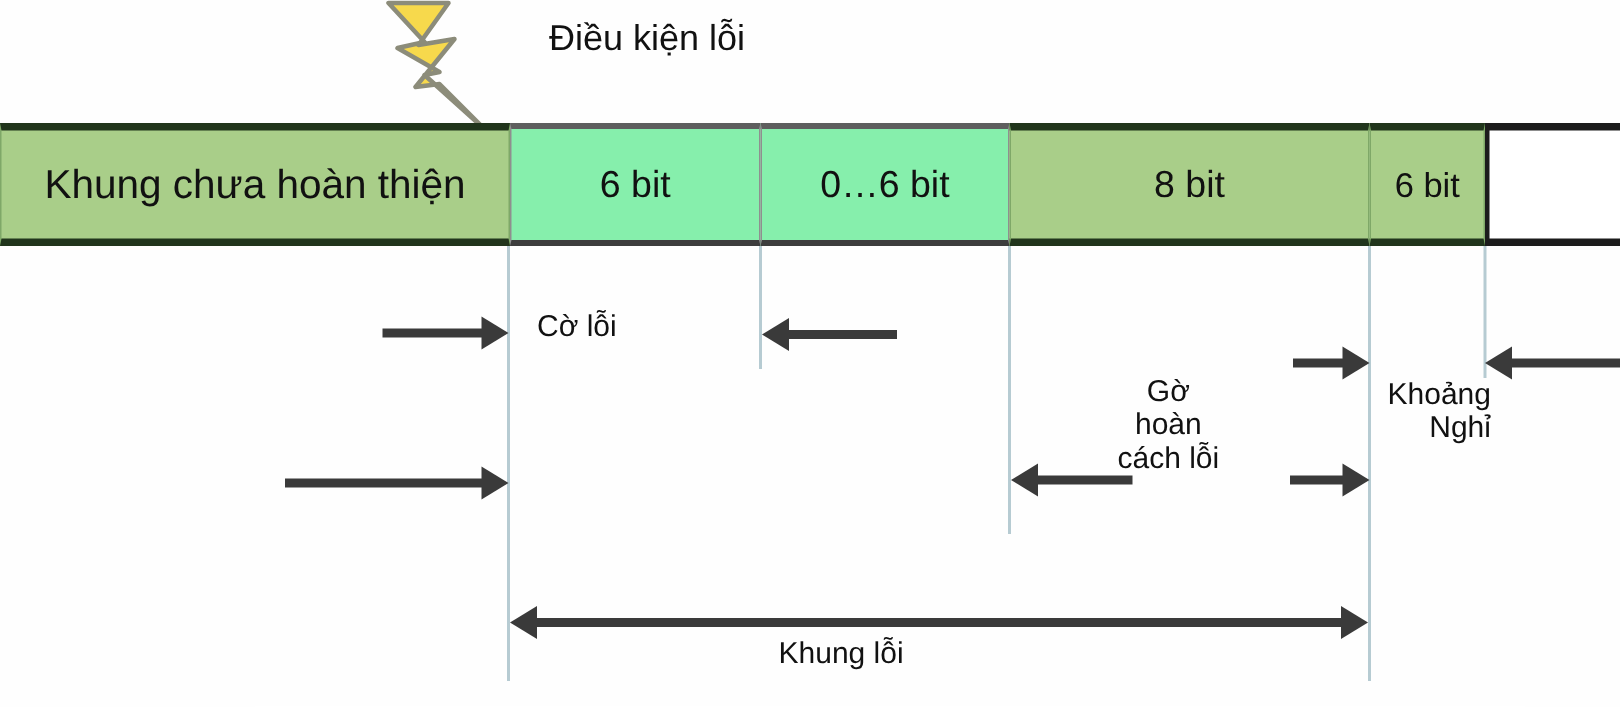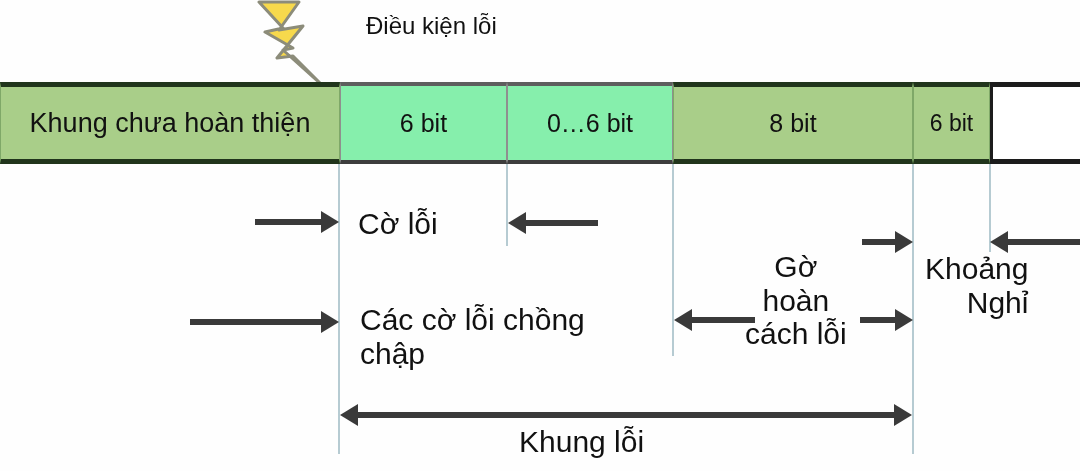--- a/index.html
+++ b/index.html
@@ -82,21 +82,21 @@
     border-top: 11px solid transparent;
     border-bottom: 11px solid transparent;
   }
   .head-right { border-left: 18px solid #3a3a3a; }
   .head-left  { border-right: 18px solid #3a3a3a; }
 
   
   .lbl {
     position: absolute;
     color: #111111;
-    font-size: 30px;
+    font-size: 20px;
     line-height: 1.12;
     white-space: pre-line;
   }
 
   
   .bolt {
     position: absolute;
     left: 243px;
     top: 0px;
     width: 92px;
@@ -138,22 +138,20 @@
   <div class="arrow-head head-right" style="left:321px; top:211px;"></div>
 
   <div class="arrow-line" style="left:526px; top:220px; width:72px;"></div>
   <div class="arrow-head head-left" style="left:508px; top:212px;"></div>
 
   <div class="lbl" style="left:358px; top:207px;">Cờ lỗi</div>
 
   <div class="arrow-line" style="left:190px; top:319px; width:135px;"></div>
   <div class="arrow-head head-right" style="left:321px; top:311px;"></div>
 
-  <div class="lbl" style="left:360px; top:303px;">Các cờ lỗi chồng
-chập</div>
 
   <div class="lbl" style="left:745px; top:250px; text-align:center;">Gờ
 hoàn
 cách lỗi</div>
 
   <div class="arrow-line" style="left:692px; top:317px; width:63px;"></div>
   <div class="arrow-head head-left" style="left:674px; top:309px;"></div>
 
   <div class="arrow-line" style="left:860px; top:317px; width:37px;"></div>
   <div class="arrow-head head-right" style="left:895px; top:309px;"></div>

